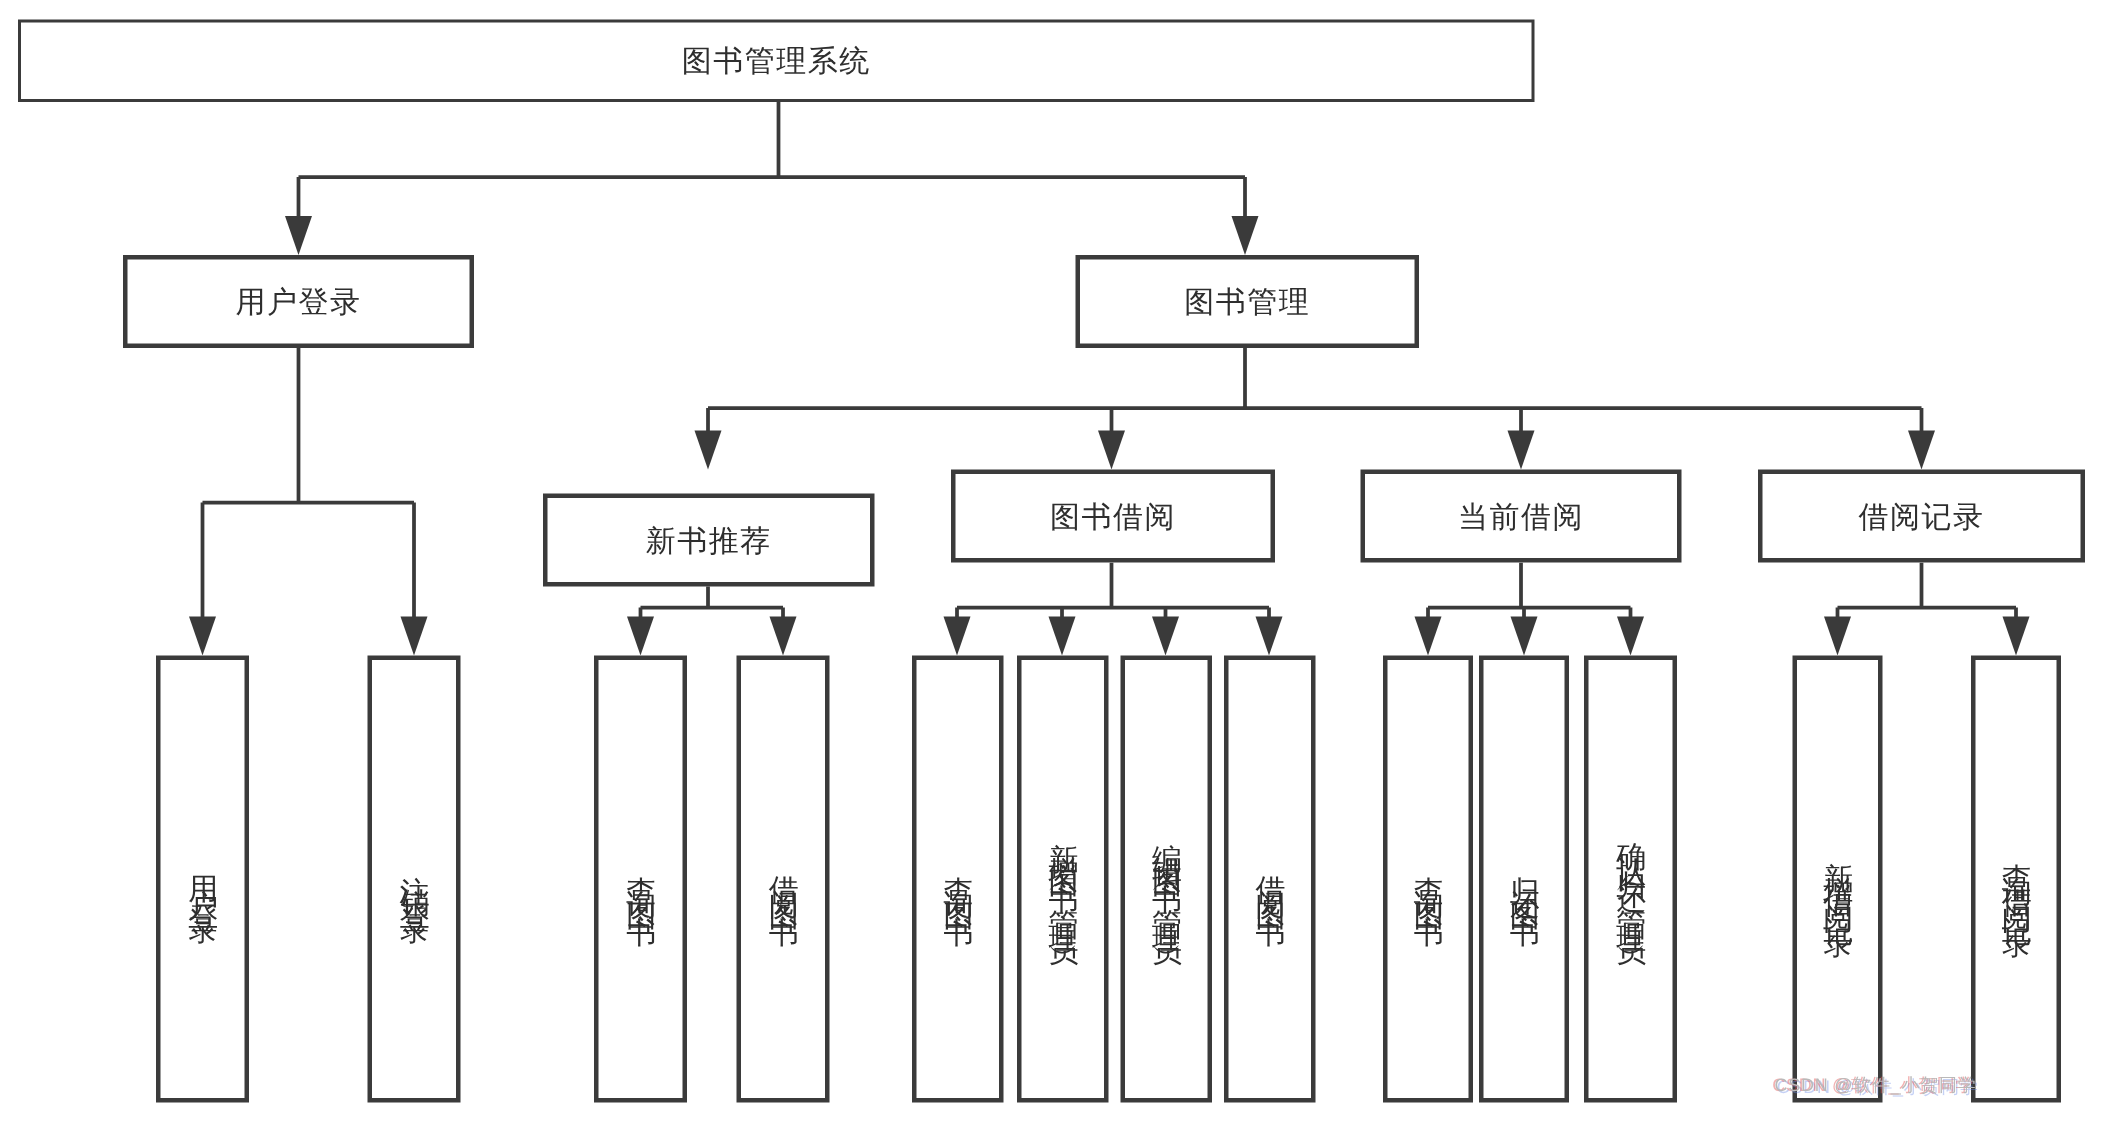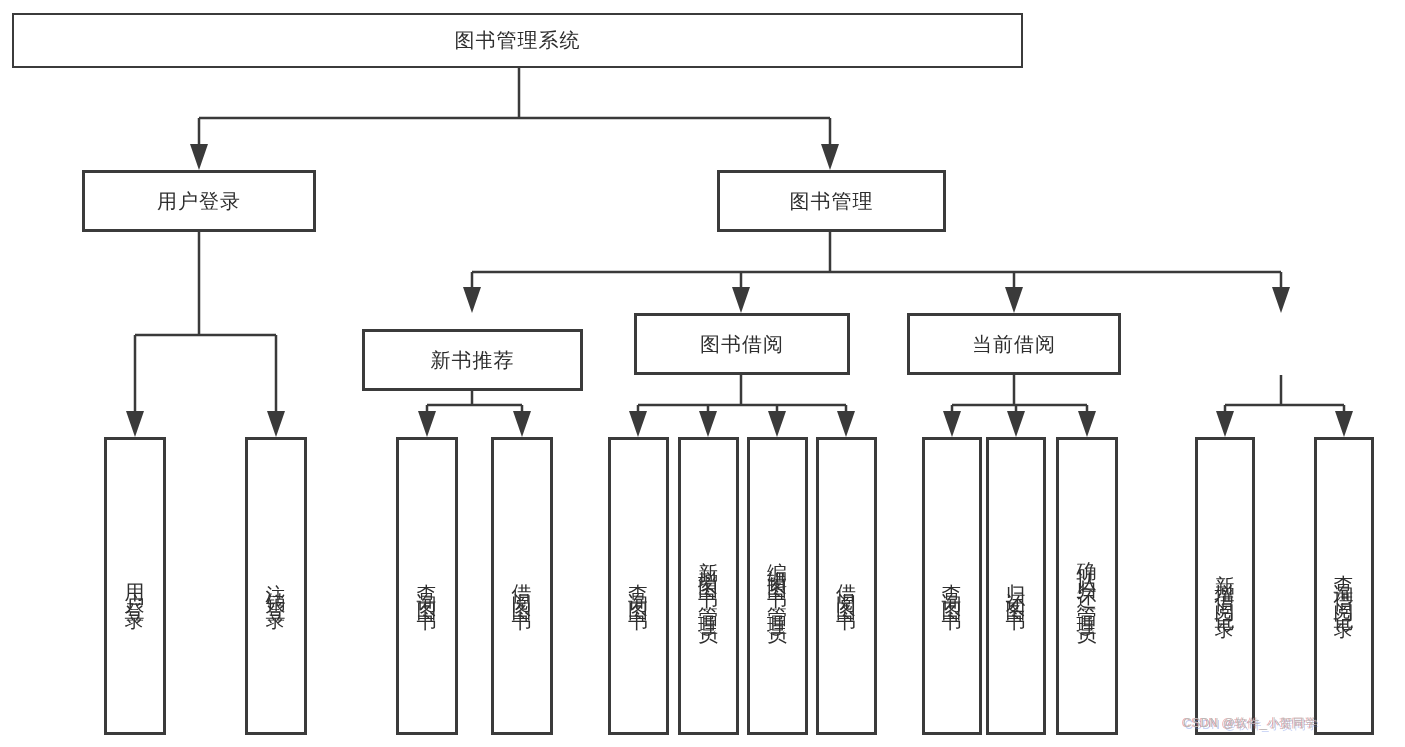--- a/index.html
+++ b/index.html
@@ -113,20 +113,23 @@
 
   <div class="node h" style="left:362px; top:329px; width:221px; height:62px;">
     <span>新书推荐</span>
   </div>
   <div class="node h" style="left:907px; top:313px; width:214px; height:62px;">
     <span>当前借阅</span>
   </div>
   <div class="node h" style="left:634px; top:313px; width:216px; height:62px;">
     <span>图书借阅</span>
   </div>
+  <div class="node h" style="left:1172px; top:313px; width:218px; height:62px;">
+    <span>借阅记录</span>
+  </div>
 
   <div class="node v" style="left:104px; top:437px; width:62px; height:298px;">
     <span class="vtext">用户登录</span>
   </div>
   <div class="node v" style="left:245px; top:437px; width:62px; height:298px;">
     <span class="vtext">注销登录</span>
   </div>
 
   <div class="node v" style="left:396px; top:437px; width:62px; height:298px;">
     <span class="vtext">查询图书</span>

